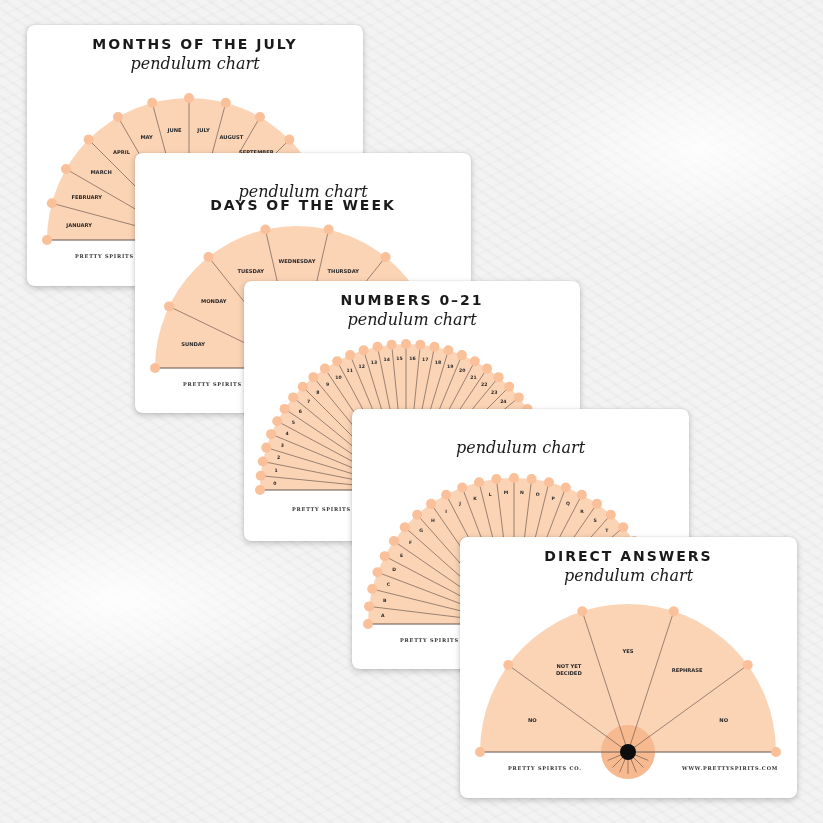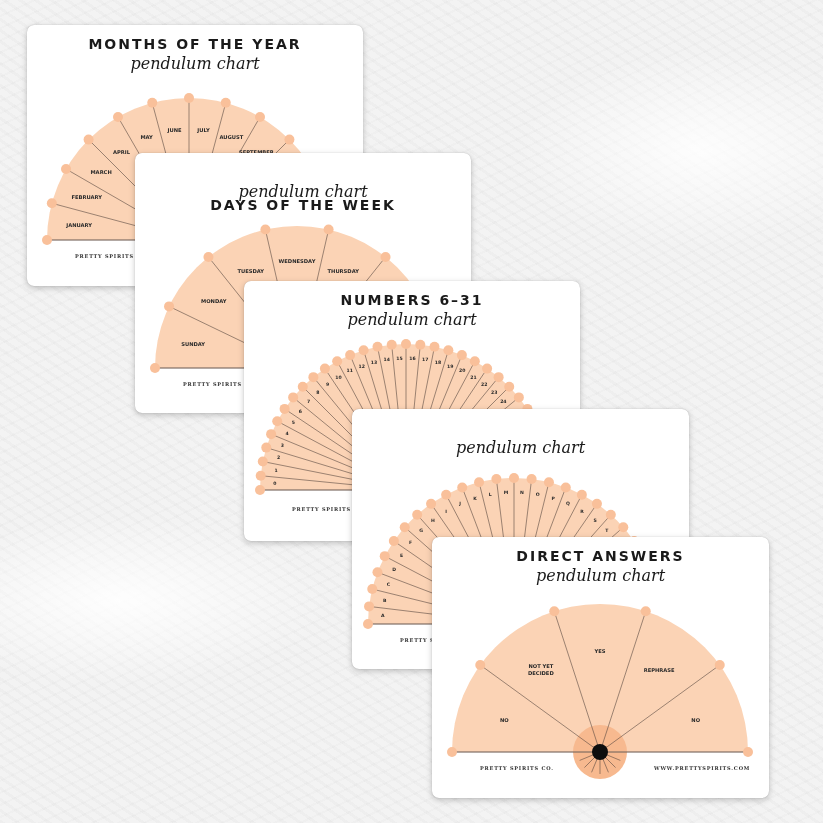--- a/index.html
+++ b/index.html
@@ -35,21 +35,21 @@
   svg.fan { position:absolute; overflow:visible; }
   svg.fan text {
     font-family:"DejaVu Sans", sans-serif; font-weight:bold;
     fill:#2a2a2a; text-anchor:middle; dominant-baseline:middle;
   }
 </style>
 </head>
 <body>
 
 <div class="card" style="left:27px; top:25px; width:336px; height:261px;">
-  <div class="card-title" style="top:11px;">MONTHS OF THE YEAR</div>
+  <div class="card-title" style="top:11px;">MONTHS OF THE JULY</div>
   <div class="card-sub" style="top:29px;">pendulum chart</div>
   <svg class="fan" style="left:20px; top:25px;" width="300" height="200">
       <path d="M 0 190 A 142 142 0 0 1 284 190 Z" fill="#fbd3b5"></path>
       <line x1="142" y1="190" x2="0" y2="190" stroke="#5a4a42" stroke-width="0.6"></line>
       <line x1="142" y1="190" x2="4.83853266695229" y2="153.24769559544205" stroke="#5a4a42" stroke-width="0.6"></line>
       <line x1="142" y1="190" x2="19.0243926626097" y2="119.00000000000001" stroke="#5a4a42" stroke-width="0.6"></line>
       <line x1="142" y1="190" x2="41.59083707151025" y2="89.59083707151026" stroke="#5a4a42" stroke-width="0.6"></line>
       <line x1="142" y1="190" x2="70.99999999999999" y2="67.02439266260971" stroke="#5a4a42" stroke-width="0.6"></line>
       <line x1="142" y1="190" x2="105.24769559544205" y2="52.83853266695229" stroke="#5a4a42" stroke-width="0.6"></line>
       <line x1="142" y1="190" x2="142" y2="48" stroke="#5a4a42" stroke-width="0.6"></line>
@@ -116,21 +116,21 @@
       <text x="95.79138178398006" y="94.04681556839236" font-size="5.2">TUESDAY</text>
       <text x="142" y="83.5" font-size="5.2">WEDNESDAY</text>
       <text x="188.20861821601994" y="94.04681556839236" font-size="5.2">THURSDAY</text>
       <text x="225.26505288284514" y="123.59833610204484" font-size="5.2">FRIDAY</text>
       <text x="245.8298226473642" y="166.30152053365254" font-size="5.2">SATURDAY</text>
     </svg>
   <div class="brand" style="left:48px; top:228px;">PRETTY SPIRITS CO.</div>
 </div>
 
 <div class="card" style="left:244px; top:281px; width:336px; height:260px;">
-  <div class="card-title" style="top:11px;">NUMBERS 6–31</div>
+  <div class="card-title" style="top:11px;">NUMBERS 0–21</div>
   <div class="card-sub" style="top:29px;">pendulum chart</div>
   <svg class="fan" style="left:14px; top:25px;" width="300" height="200">
       <path d="M 2 184 A 146 146 0 0 1 294 184 Z" fill="#fbd3b5"></path>
       <line x1="148" y1="184" x2="2" y2="184" stroke="#5a4a42" stroke-width="0.6"></line>
       <line x1="148" y1="184" x2="2.703029905859239" y2="169.68949751188416" stroke="#5a4a42" stroke-width="0.6"></line>
       <line x1="148" y1="184" x2="4.805349061128368" y2="155.5168129856453" stroke="#5a4a42" stroke-width="0.6"></line>
       <line x1="148" y1="184" x2="8.286710983097521" y2="141.6184371208485" stroke="#5a4a42" stroke-width="0.6"></line>
       <line x1="148" y1="184" x2="13.113588253352134" y2="128.1282188746969" stroke="#5a4a42" stroke-width="0.6"></line>
       <line x1="148" y1="184" x2="19.23949540514016" y2="115.17607642340434" stroke="#5a4a42" stroke-width="0.6"></line>
       <line x1="148" y1="184" x2="26.605436603828394" y2="102.88674597913808" stroke="#5a4a42" stroke-width="0.6"></line>
@@ -312,21 +312,21 @@
       <text x="251.43590935202917" y="108.96314013660943" font-size="4.6">U</text>
       <text x="260.4496591804102" y="122.02181121705587" font-size="4.6">V</text>
       <text x="267.82363976336063" y="136.07175736350774" font-size="4.6">W</text>
       <text x="273.45032185922287" y="150.90809872342632" font-size="4.6">X</text>
       <text x="277.24765577285467" y="166.31448803125275" font-size="4.6">Y</text>
       <text x="279.16026782494396" y="182.06626543871158" font-size="4.6">Z</text>
     </svg>
   <div class="brand" style="left:48px; top:228px;">PRETTY SPIRITS CO.</div>
 </div>
 
-<div class="card" style="left:432px; top:537px; width:337px; height:261px;">
+<div class="card" style="left:460px; top:537px; width:337px; height:261px;">
   <div class="card-title" style="top:11px;">DIRECT ANSWERS</div>
   <div class="card-sub" style="top:29px;">pendulum chart</div>
   <svg class="fan" style="left:20px; top:25px;" width="300" height="230">
       <path d="M 0 190 A 148 148 0 0 1 296 190 Z" fill="#fbd3b5"></path>
       <circle cx="148" cy="190" r="27" fill="#f7b98f"></circle>
       <line x1="148" y1="190" x2="0" y2="190" stroke="#5a4a42" stroke-width="0.6"></line>
       <line x1="148" y1="190" x2="28.26548483250778" y2="103.00778266071397" stroke="#5a4a42" stroke-width="0.6"></line>
       <line x1="148" y1="190" x2="102.26548483250778" y2="49.24363558831729" stroke="#5a4a42" stroke-width="0.6"></line>
       <line x1="148" y1="190" x2="193.7345151674922" y2="49.24363558831726" stroke="#5a4a42" stroke-width="0.6"></line>
       <line x1="148" y1="190" x2="267.7345151674922" y2="103.00778266071396" stroke="#5a4a42" stroke-width="0.6"></line>

